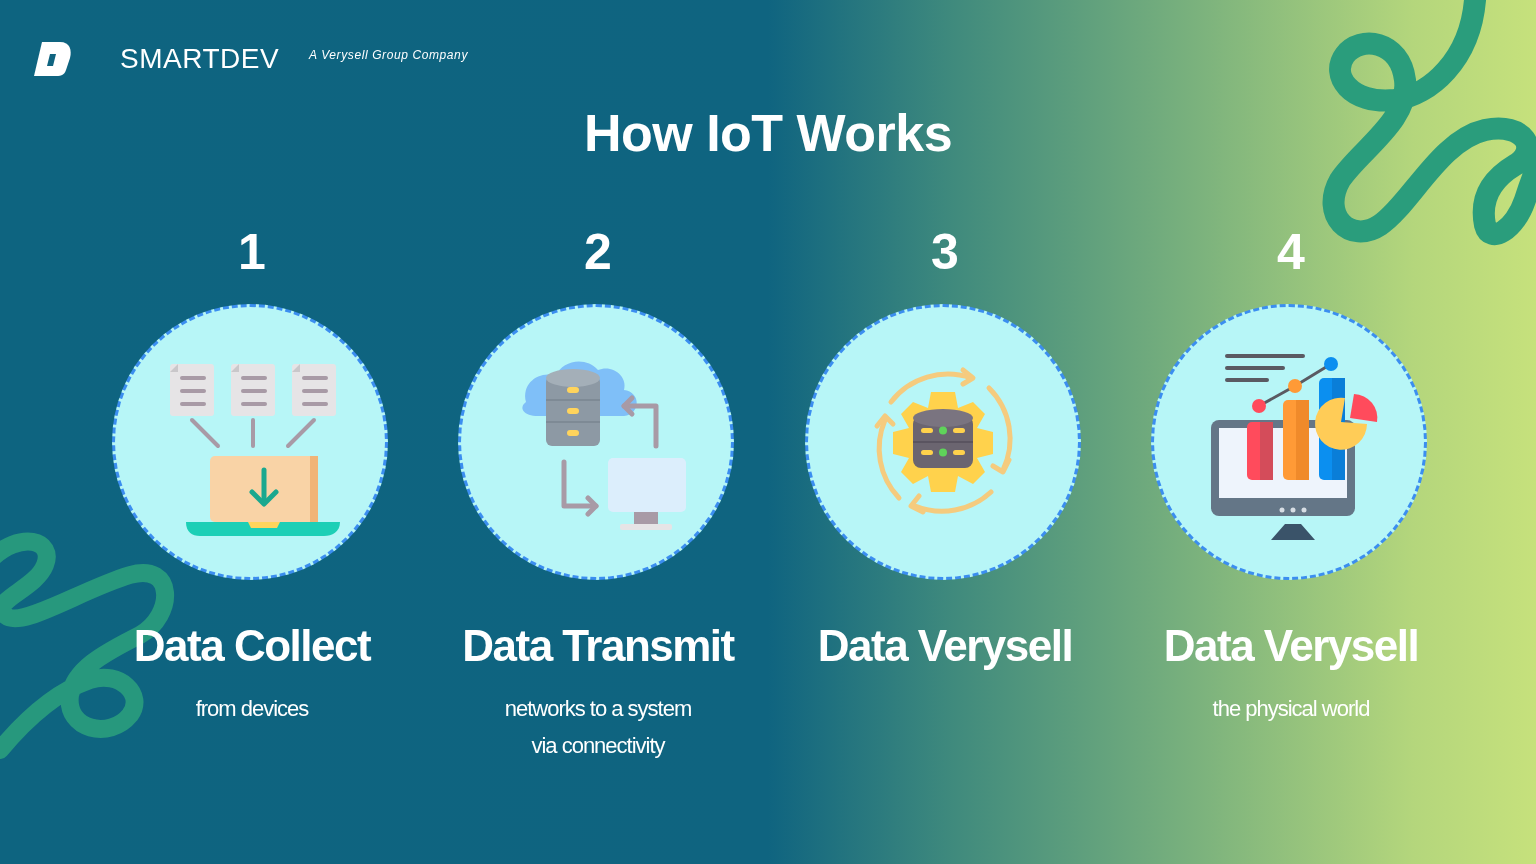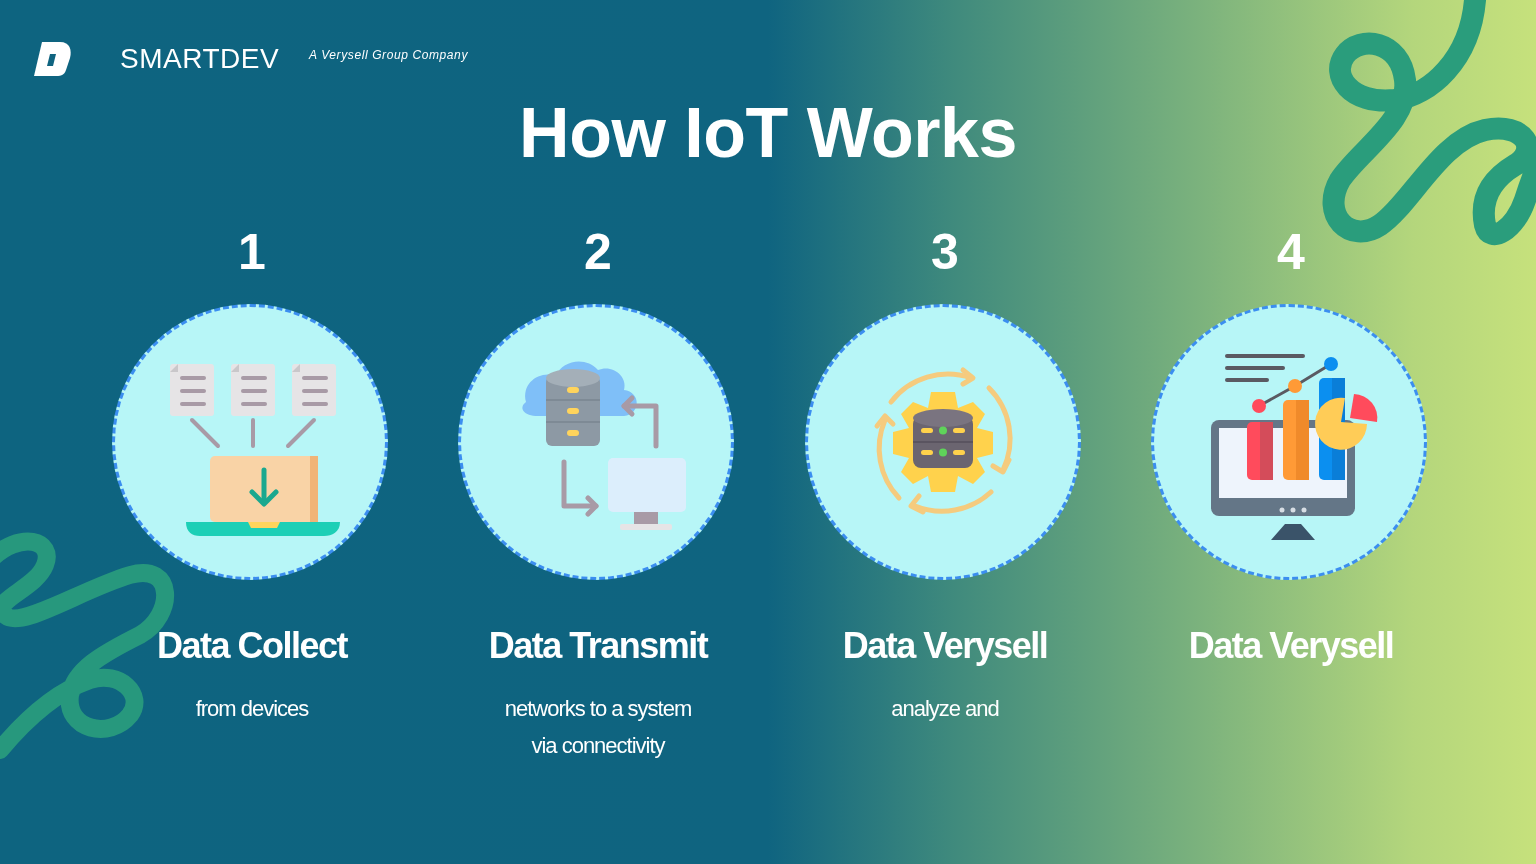--- a/index.html
+++ b/index.html
@@ -10,31 +10,31 @@
       color: #ffffff;
     }
     .deco { position: absolute; pointer-events: none; }
     .logo { position: absolute; left: 32px; top: 40px; display: flex; align-items: center; }
     .logo-mark { width: 40px; height: 38px; margin-right: 12px; }
     .logo-text { display: flex; flex-direction: row; margin-left: 36px; }
     .logo-name { font-size: 28px; font-weight: 400; letter-spacing: 0.5px; line-height: 28px; }
     .logo-sub { font-size: 12px; font-style: italic; letter-spacing: 0.6px; margin-top: 3px; margin-left: 30px; }
     .title {
       position: absolute; left: 0; right: 0; top: 88px; text-align: center;
-      font-size: 70px; font-weight: 700; letter-spacing: -0.5px; line-height: 90px;
+      font-size: 52px; font-weight: 700; letter-spacing: -0.5px; line-height: 90px;
     }
     .step { position: absolute; top: 0; width: 340px; text-align: center; }
     .step-num { position: absolute; top: 222px; left: 0; right: 0; font-size: 50px; font-weight: 700; line-height: 60px; }
     .circle {
       position: absolute; top: 304px; left: 30px; width: 276px; height: 276px; border-radius: 50%;
       background: #b7f6f7; border: 3px dashed #3b8ef0; box-sizing: border-box;
       display: flex; align-items: center; justify-content: center;
     }
     .circle svg { width: 200px; height: 200px; }
-    .step-title { position: absolute; top: 620px; left: -20px; right: -20px; font-size: 36px; font-weight: 700; letter-spacing: -1.5px; line-height: 52px; }
+    .step-title { position: absolute; top: 620px; left: -20px; right: -20px; font-size: 44px; font-weight: 700; letter-spacing: -1.5px; line-height: 52px; }
     .step-desc { position: absolute; top: 690px; left: -20px; right: -20px; font-size: 22px; font-weight: 400; letter-spacing: -1px; line-height: 37px; }
   </style>
 </head>
 <body>
 
 <svg class="deco" style="left:1300px;top:0;" width="236" height="260" viewBox="0 0 236 260">
   <path d="M175 0 C170 60 130 95 95 100 C50 105 30 75 45 55 C60 35 100 40 105 80 C110 120 60 150 40 180 C20 215 50 245 80 225 C110 205 140 140 185 130 C225 122 240 150 215 165 C190 180 180 200 185 225 C190 245 215 230 225 200 C232 178 236 170 236 168" fill="none" stroke="#2a9d7c" stroke-width="22" stroke-linecap="round"></path>
 </svg>
 <svg class="deco" style="left:0;top:520px;" width="200" height="240" viewBox="0 0 200 240">
   <path d="M-10 40 C20 10 55 20 45 45 C35 70 -10 80 5 95 C20 110 80 70 130 55 C175 42 175 95 140 115 C100 135 75 150 70 175 C65 210 110 220 130 195 C145 175 120 150 90 160 C55 172 25 200 0 230" fill="none" stroke="#2a9d7c" stroke-width="18" stroke-linecap="round" opacity="0.9"></path>
@@ -144,21 +144,20 @@
       <rect x="78" y="86" width="12" height="5" rx="2.5" fill="#ffd24c"></rect>
       <rect x="110" y="86" width="12" height="5" rx="2.5" fill="#ffd24c"></rect>
       <circle cx="100" cy="88.5" r="4" fill="#5fd35a"></circle>
       <rect x="78" y="108" width="12" height="5" rx="2.5" fill="#ffd24c"></rect>
       <rect x="110" y="108" width="12" height="5" rx="2.5" fill="#ffd24c"></rect>
       <circle cx="100" cy="110.5" r="4" fill="#5fd35a"></circle>
     </svg>
   </div>
   <div class="step-title">Data Verysell</div>
   <div class="step-desc">
-    <div>analyze and</div>
   </div>
 </div>
 
 <div class="step" style="left:1121px;">
   <div class="step-num">4</div>
   <div class="circle">
     <svg viewBox="0 0 200 200">
       <rect x="22" y="98" width="144" height="96" rx="8" fill="#647687" transform="translate(0,-20)"></rect>
       <rect x="30" y="86" width="128" height="70" fill="#eef4fc"></rect>
       <circle cx="93" cy="168" r="2.5" fill="#d7dde4"></circle>
@@ -177,14 +176,15 @@
       <polyline points="70,64 106,44 142,22" fill="none" stroke="#5a5a62" stroke-width="3"></polyline>
       <circle cx="70" cy="64" r="7" fill="#ff4b5c"></circle>
       <circle cx="106" cy="44" r="7" fill="#ff9a36"></circle>
       <circle cx="142" cy="22" r="7" fill="#0b8ff0"></circle>
       <path d="M180 58 A26 26 0 1 1 158 32 L154 56 Z" fill="#ffcc57" transform="translate(-2,24)"></path>
       <path d="M165 30 A24 24 0 0 1 188 58 L161 54 Z" fill="#ff4b5c" transform="translate(0,22)"></path>
     </svg>
   </div>
   <div class="step-title">Data Verysell</div>
   <div class="step-desc">
+    <div>the physical world</div>
   </div>
 </div>
 
 </body></html>

